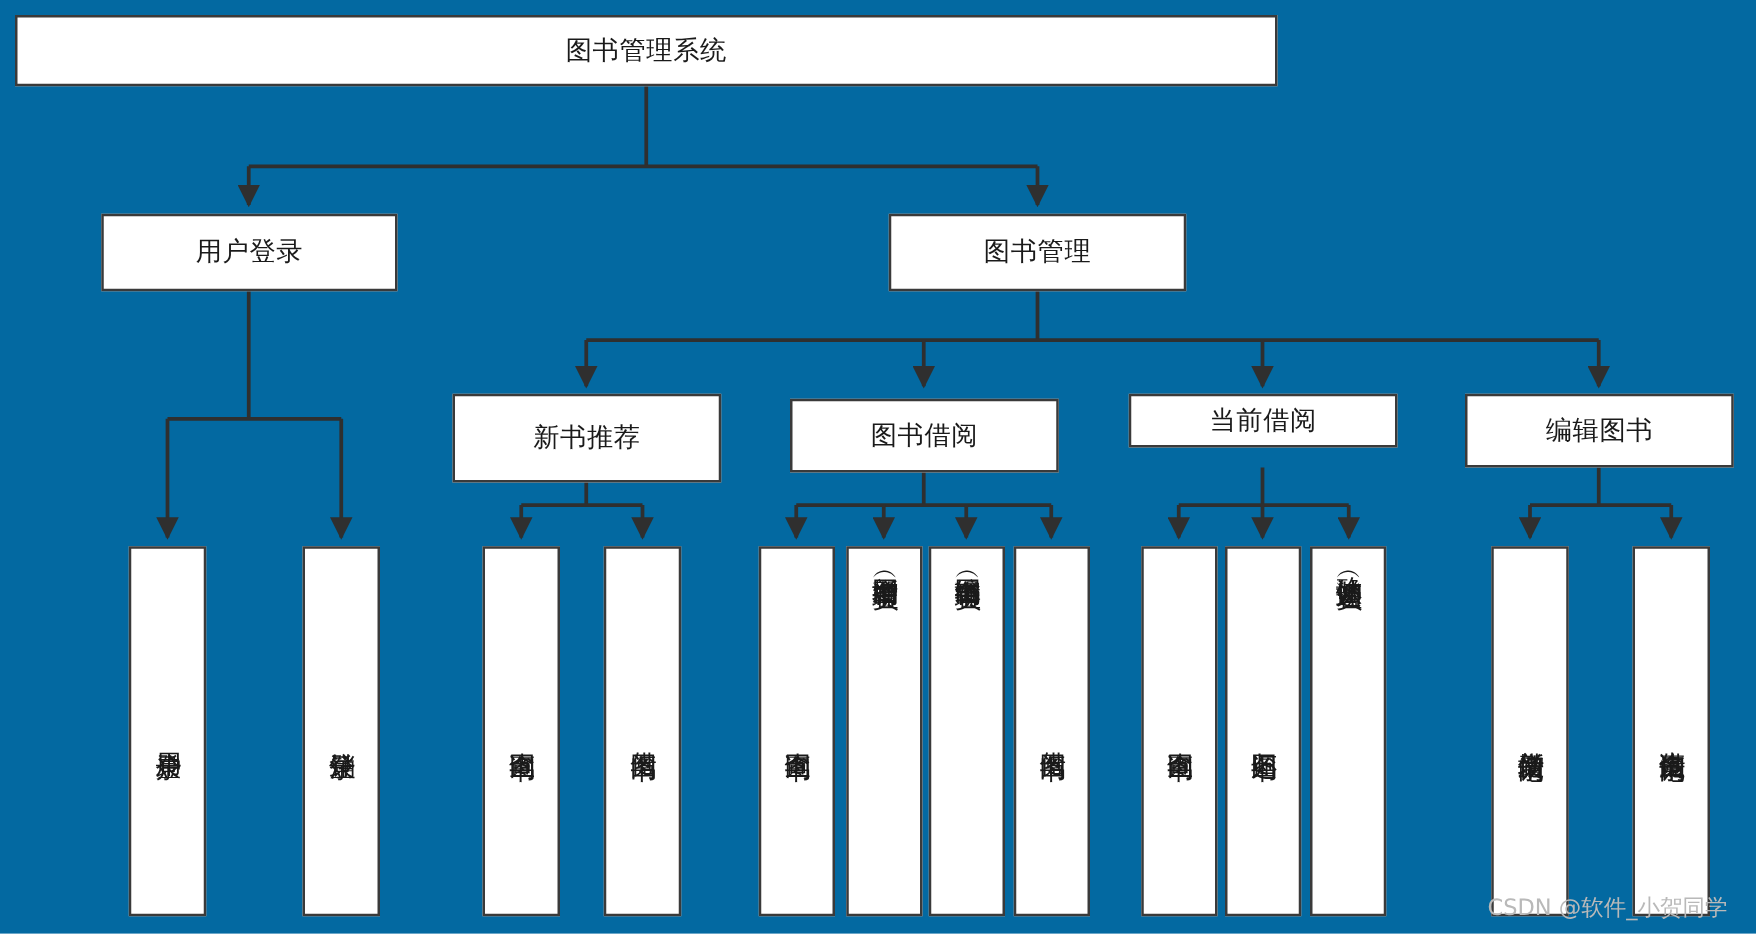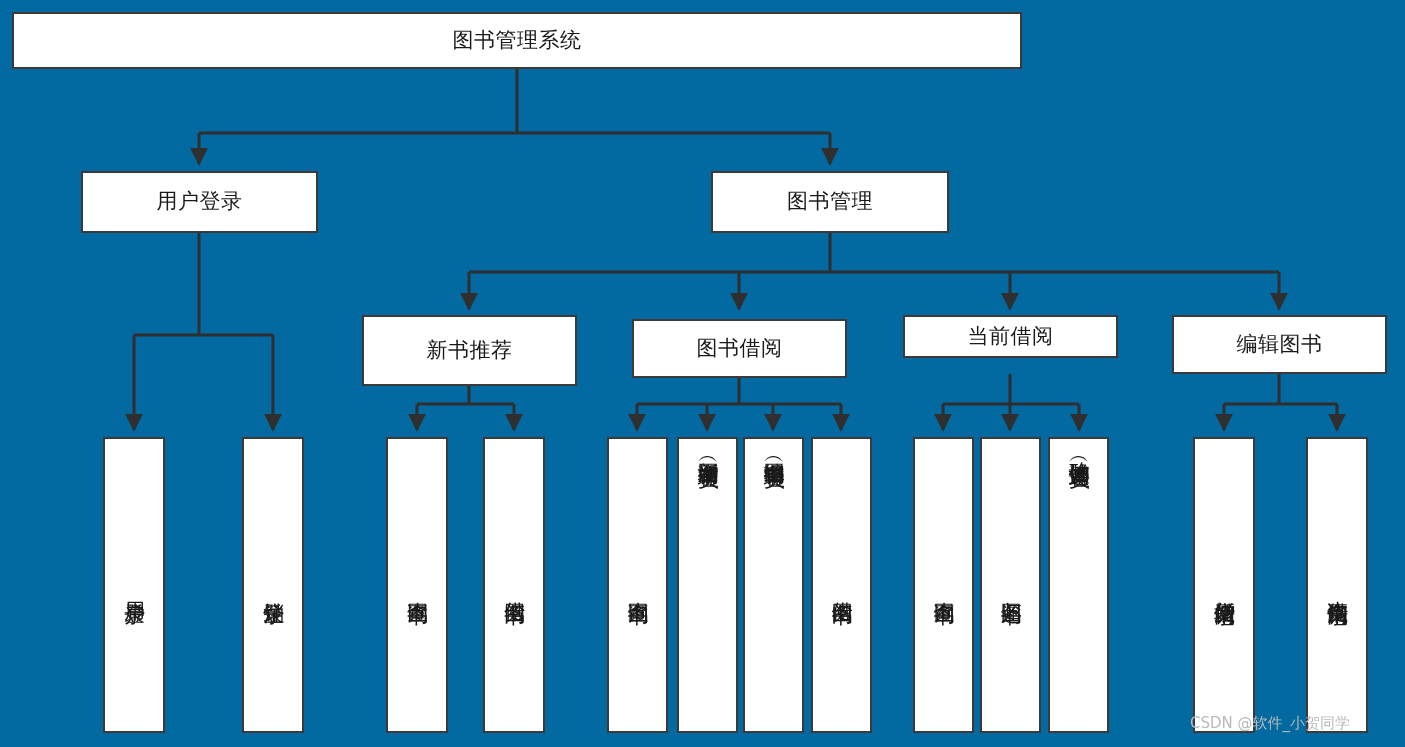--- a/index.html
+++ b/index.html
@@ -53,21 +53,21 @@
     white-space: nowrap;
   }
   .node-v.top .label {
     align-self: flex-start;
     margin-top: 2px;
   }
   .watermark {
     position: absolute;
     left: 1190px;
     top: 714px;
-    font-size: 15px;
+    font-size: 18px;
     color: #b9b9b9;
     white-space: nowrap;
     z-index: 3;
   }
 </style>
 </head>
 <body>
 
 <div id="canvas">
 

